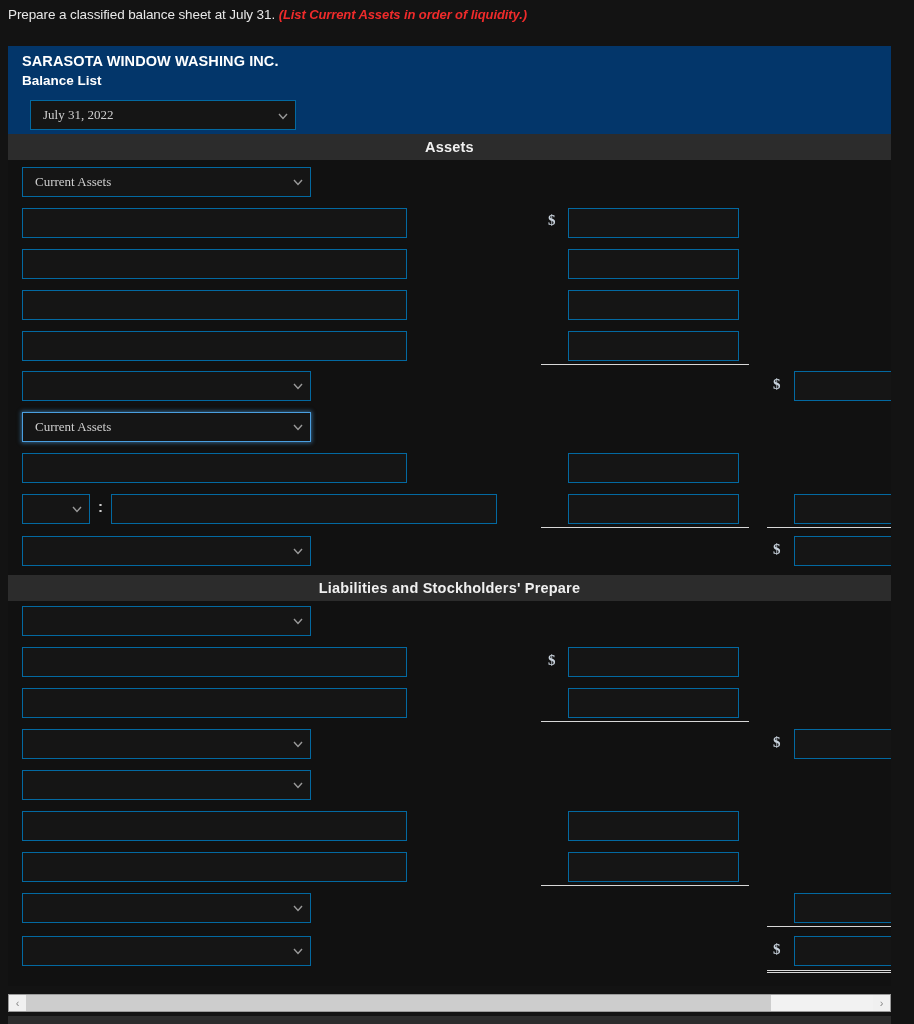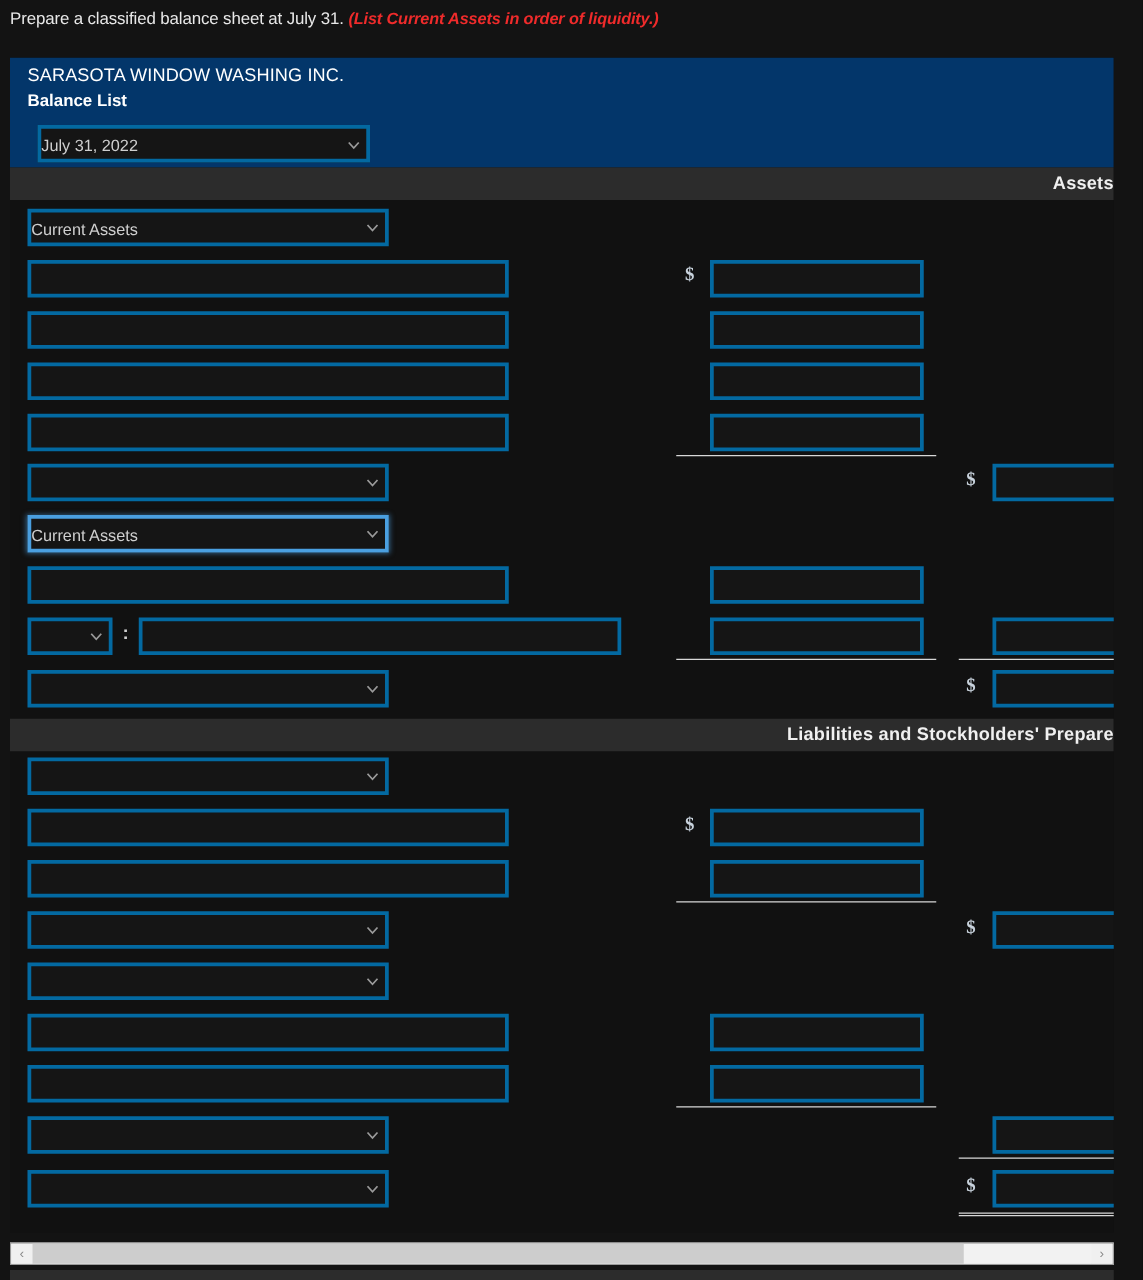--- a/index.html
+++ b/index.html
@@ -44,38 +44,38 @@
   }
 
   .blue-head {
     position: absolute;
     left: 0; top: 0;
     width: 883px; height: 88px;
     background: #03366a;
   }
   .co-name {
     position: absolute; left: 14px; top: 7px;
-    font-size: 14.5px; font-weight: normal; color: #ffffff;
+    font-size: 14.5px; font-weight: bold; color: #ffffff;
     letter-spacing: 0.1px;
   }
   .doc-title {
     position: absolute; left: 14px; top: 27px;
     font-size: 13.5px; font-weight: bold; color: #ffffff;
   }
 
   
   .sel, .inp {
     position: absolute;
     background: #151515;
-    border: 3px solid #0369a1;
+    border: 1px solid #0369a1;
     color: #cfcfcf;
-    font-family: Liberation Sans, sans-serif;
+    font-family: Liberation Serif, serif;
     font-size: 13px;
     height: 30px;
-    padding: 0 0;
+    padding: 0 12px;
     outline: none;
     border-radius: 0;
   }
   .sel {
     -webkit-appearance: none; -moz-appearance: none; appearance: none;
     padding-right: 22px;
     line-height: 28px;
   }
   .sel-wrap { position: absolute; }
   .sel-wrap > .sel { position: relative; left: 0; top: 0; display: block; width: 100%; }
@@ -94,21 +94,21 @@
   .date-sel { left: 22px; top: 54px; width: 266px; height: 32px; }
 
   
   .secbar {
     position: absolute;
     left: 0; width: 883px; height: 26px;
     background: #2c2c2c;
     color: #f0f0f0;
     font-size: 14.5px;
     font-weight: bold;
-    text-align: right;
+    text-align: center;
     line-height: 26px;
     letter-spacing: 0.2px;
   }
 
   
   .dollar {
     position: absolute;
     color: #c8d2dc;
     font-size: 15px;
     font-weight: bold;

